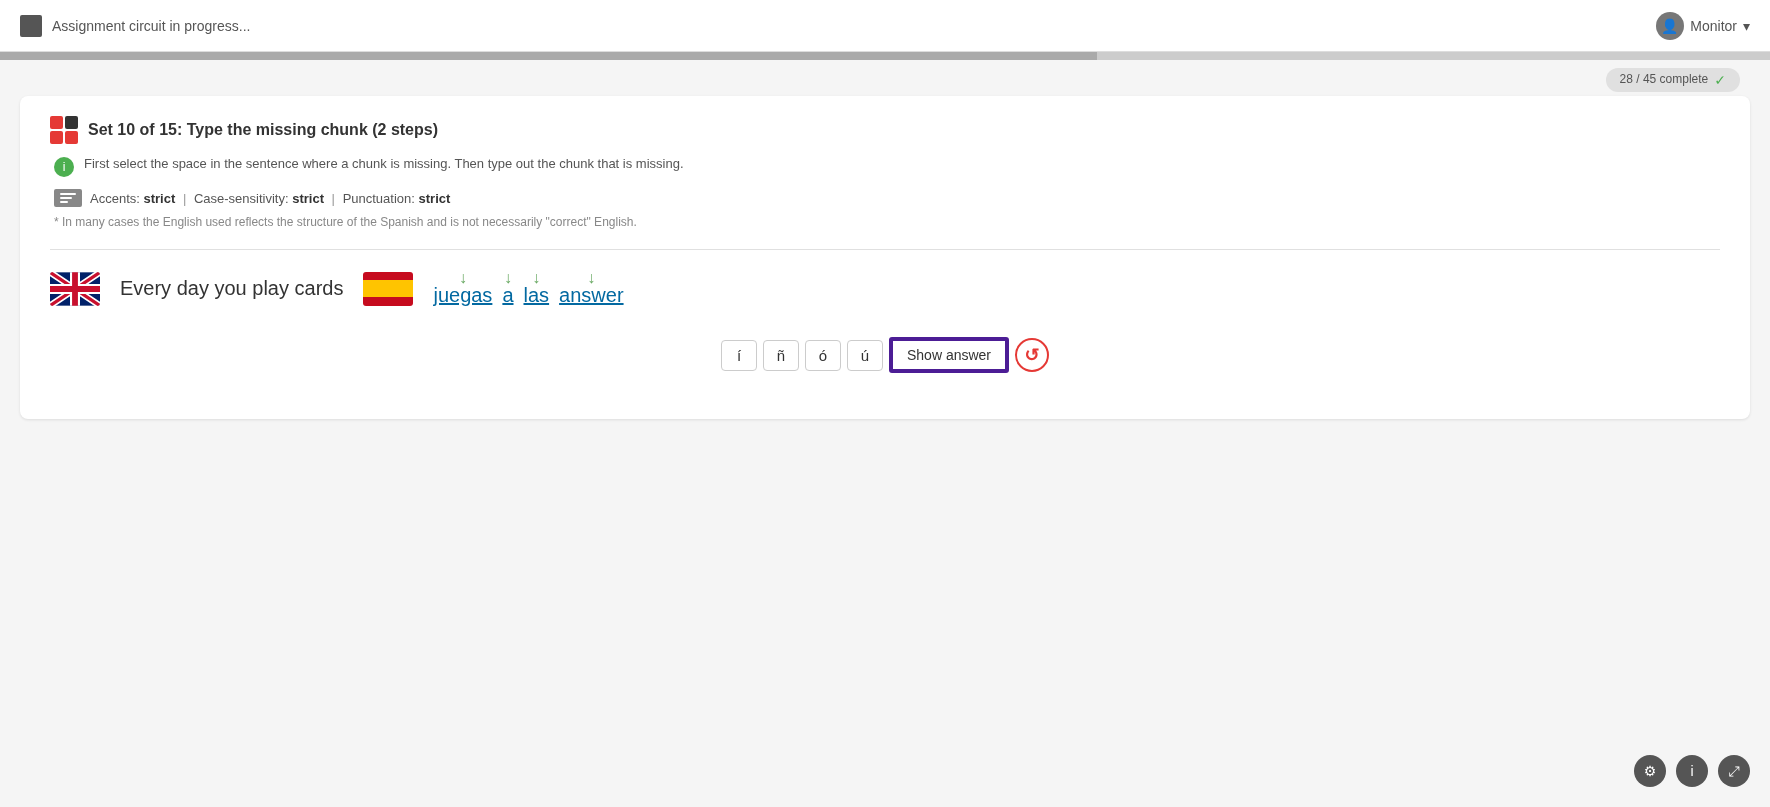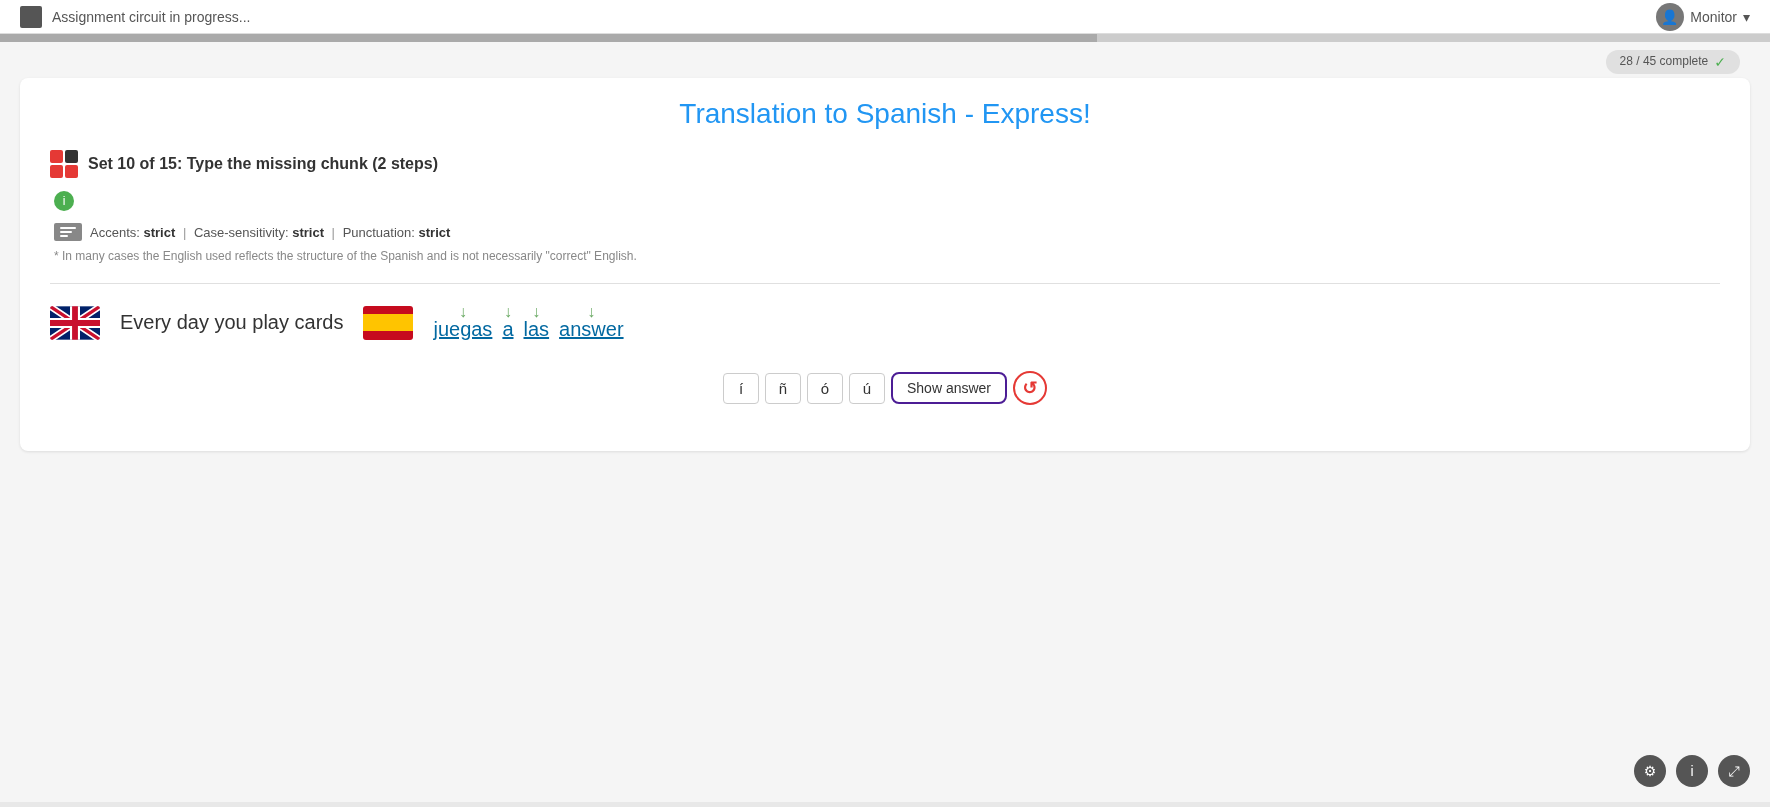--- a/index.html
+++ b/index.html
@@ -12,21 +12,21 @@
     }
 
     
     .top-bar {
       background: #fff;
       border-bottom: 1px solid #ddd;
       padding: 8px 20px;
       display: flex;
       align-items: center;
       justify-content: space-between;
-      height: 34px;
+      height: 52px;
     }
     .top-bar-left {
       display: flex;
       align-items: center;
       gap: 10px;
     }
     .stop-btn {
       width: 22px; height: 22px;
       background: #555;
       border: none;
@@ -295,23 +295,23 @@
       border-radius: 4px;
       padding: 6px 10px;
       font-size: 15px;
       cursor: pointer;
       color: #333;
       min-width: 36px;
       text-align: center;
     }
 
     .show-answer-btn {
-      border: 2px solid #4c1d95;
+      border: 4px solid #4c1d95;
       background: #fff;
-      border-radius: 8px;
+      border-radius: 3px;
       padding: 6px 14px;
       font-size: 14px;
       cursor: pointer;
       color: #333;
     }
 
     .reset-btn {
       width: 34px; height: 34px;
       border-radius: 50%;
       border: 2px solid #e53935;
@@ -393,34 +393,34 @@
 
   <div class="progress-counter-bar">
     <div class="progress-counter">
       <span>28 / 45 complete</span>
       <span class="checkmark-green">✓</span>
     </div>
   </div>
 
   <div class="content-card">
 
-    <h1 class="page-title">Translation to Spanish - Express!</h1>
 
     <div class="set-heading">
       <div class="set-icon">
         <div class="set-icon-cell red"></div>
         <div class="set-icon-cell dark"></div>
         <div class="set-icon-cell red"></div>
         <div class="set-icon-cell red"></div>
       </div>
       <span class="set-heading-text">Set 10 of 15: Type the missing chunk (2 steps)</span>
     </div>
 
     <div class="info-row">
       <div class="info-circle">i</div>
+      <span class="info-text">First select the space in the sentence where a chunk is missing. Then type out the chunk that is missing.</span>
     </div>
 
     <div class="accents-row">
       <div class="accents-icon">
         <div class="accents-icon-lines">
           <div class="accents-icon-line"></div>
           <div class="accents-icon-line"></div>
           <div class="accents-icon-line"></div>
         </div>
       </div>

